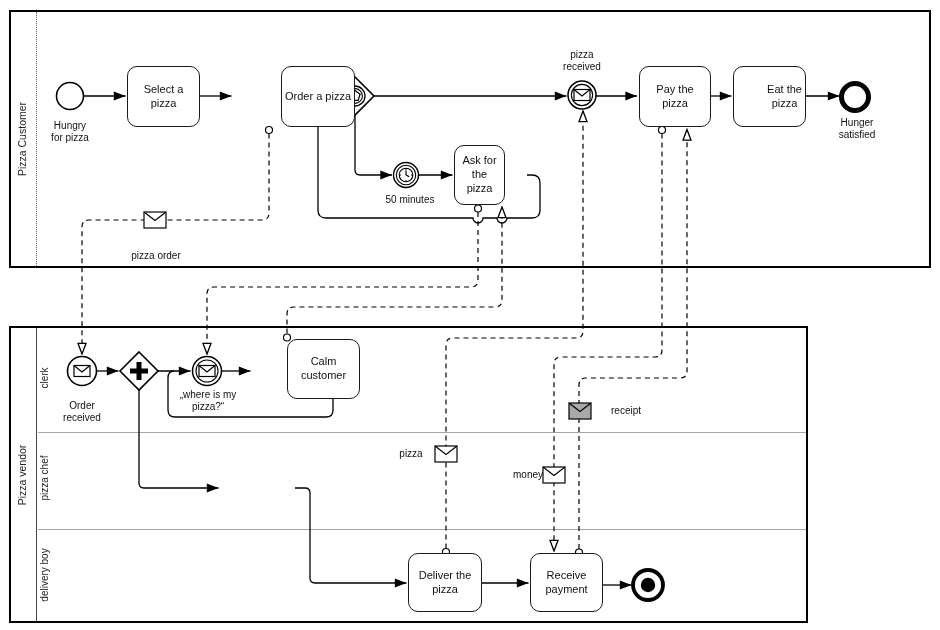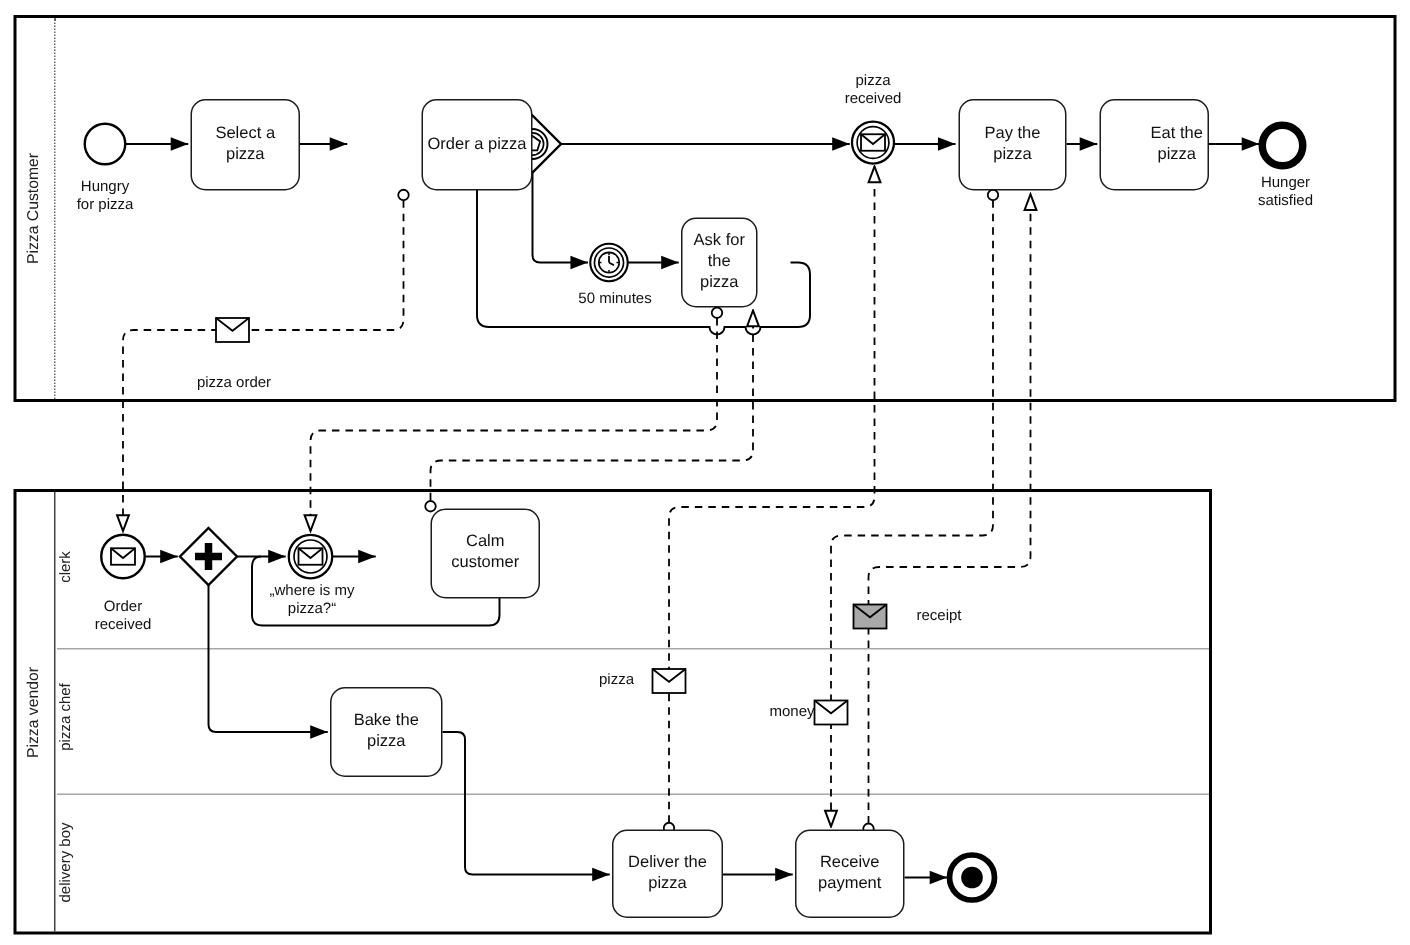--- a/index.html
+++ b/index.html
@@ -168,21 +168,20 @@
   </svg>
 
   <div class="task" style="left:127px;top:66px;width:73px;height:61px;">Select a pizza</div>
   <div class="task" style="left:233px;top:66px;width:74px;height:61px;margin-left:48px;">Order a pizza</div>
   <div class="task" style="left:454px;top:145px;width:51px;height:60px;">Ask for the
 pizza</div>
   <div class="task" style="left:639px;top:66px;width:72px;height:61px;">Pay the pizza</div>
   <div class="task" style="left:733px;top:66px;width:73px;height:61px;padding-left:32px;">Eat the pizza</div>
   <div class="task" style="left:252px;top:339px;width:73px;height:60px;margin-left:35px;">Calm
 customer</div>
-  <div class="task" style="left:220px;top:458px;width:75px;height:60px;">Bake the pizza</div>
   <div class="task" style="left:408px;top:553px;width:74px;height:59px;">Deliver the
 pizza</div>
   <div class="task" style="left:530px;top:553px;width:73px;height:59px;">Receive
 payment</div>
 
   <div class="lbl" style="left:70px;top:131px;">Hungry
 for pizza</div>
   <div class="lbl" style="left:410px;top:200px;">50 minutes</div>
   <div class="lbl" style="left:582px;top:60px;">pizza
 received</div>

